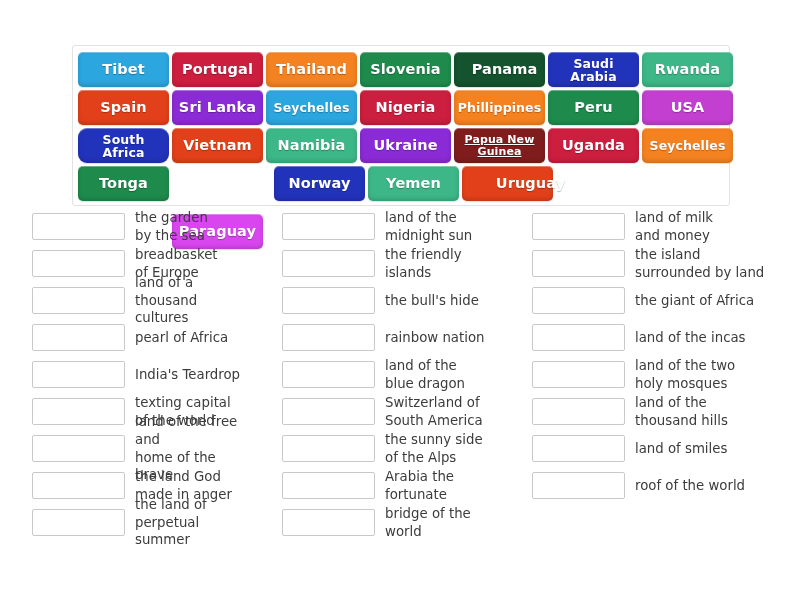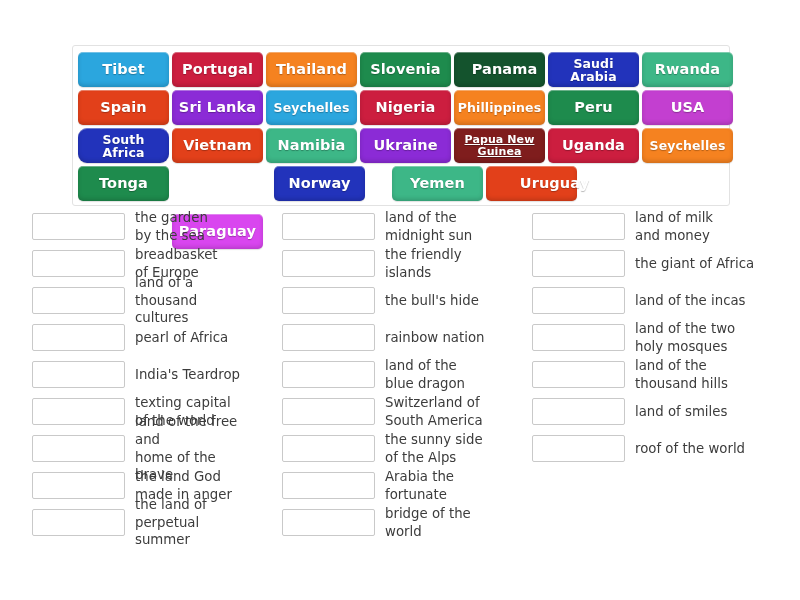--- a/index.html
+++ b/index.html
@@ -139,21 +139,21 @@
         <div class="tile" style="background: rgb(139, 43, 214);">Ukraine</div>
         <div class="tile xsmall" style="background: #7f1d1d; text-decoration: underline;">Papua New
 Guinea</div>
         <div class="tile" style="background: rgb(204, 30, 63); text-align: right;">Uganda</div>
         <div class="tile small" style="background: rgb(245, 130, 32);">Seychelles</div>
       </div>
       <div class="tile-row">
         <div class="tile" style="background: rgb(30, 139, 77);">Tonga</div>
         <div class="tile" style="background: #d946ef; margin-top: 48px;">Paraguay</div>
         <div class="tile" style="background: rgb(34, 51, 187); margin-left: 8px;">Norway</div>
-        <div class="tile" style="background: rgb(61, 183, 135); margin-left: 24px;">Yemen</div>
+        <div class="tile" style="background: rgb(61, 183, 135);">Yemen</div>
         <div class="tile" style="background: rgb(226, 64, 26); padding-left: 48px;">Uruguay</div>
       </div>
     </div>
 </div>
 
 <div id="answer-columns">
     <div class="answer-column">
       <div class="answer-row">
         <div class="drop-slot"></div>
         <div class="answer-label">the garden
@@ -242,20 +242,25 @@
       </div>
     </div>
     <div class="answer-column col-3">
       <div class="answer-row">
         <div class="drop-slot"></div>
         <div class="answer-label">land of milk
 and money</div>
       </div>
       <div class="answer-row">
         <div class="drop-slot"></div>
+        <div class="answer-label">the island
+surrounded by land</div>
+      </div>
+      <div class="answer-row">
+        <div class="drop-slot"></div>
         <div class="answer-label">the giant of Africa</div>
       </div>
       <div class="answer-row">
         <div class="drop-slot"></div>
         <div class="answer-label">land of the incas</div>
       </div>
       <div class="answer-row">
         <div class="drop-slot"></div>
         <div class="answer-label">land of the two
 holy mosques</div>

